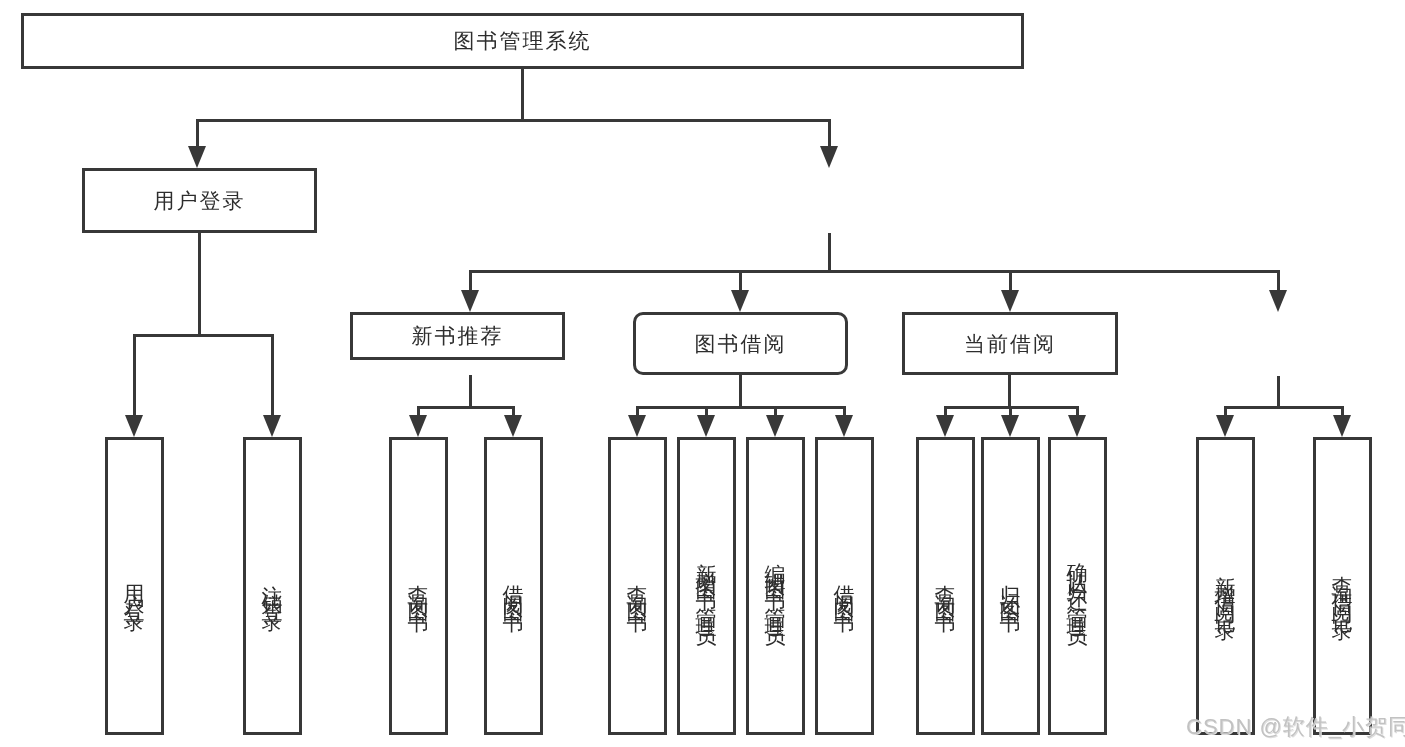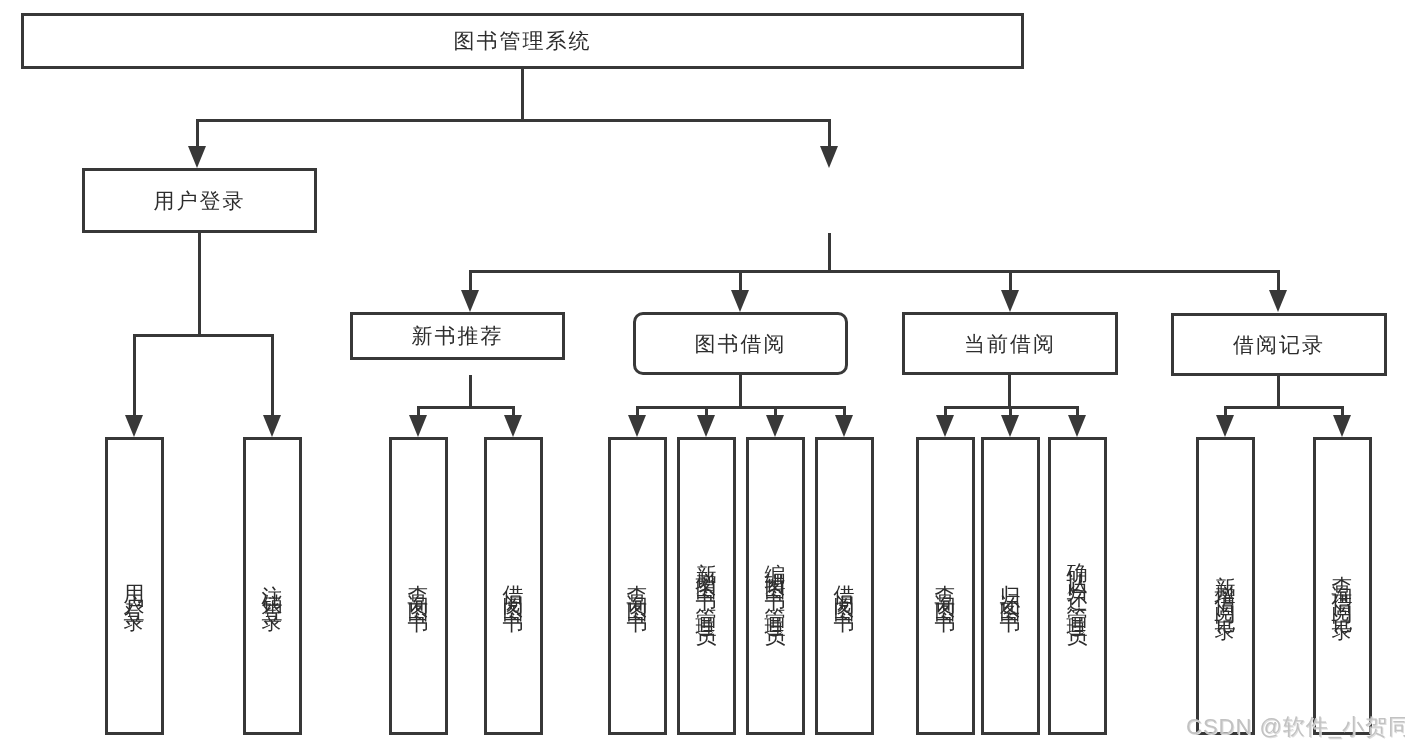--- a/index.html
+++ b/index.html
@@ -99,23 +99,20 @@
 
   <div class="box" style="left:350px; top:312px; width:215px; height:48px;">
     <span class="hlabel">新书推荐</span>
   </div>
   <div class="box" style="left:633px; top:312px; width:215px; height:63px;border-radius:10px;">
     <span class="hlabel">图书借阅</span>
   </div>
   <div class="box" style="left:902px; top:312px; width:216px; height:63px;">
     <span class="hlabel">当前借阅</span>
   </div>
-  <div class="box" style="left:1171px; top:313px; width:216px; height:63px;">
-    <span class="hlabel">借阅记录</span>
-  </div>
 
   <div class="vl" style="left:469px; top:375px; height:33px;"></div>
   <div class="hl" style="left:417px; top:406px; width:98px;"></div>
   <div class="drop" style="left:417px; top:406px; height:9px;"></div>
   <div class="drop" style="left:512px; top:406px; height:9px;"></div>
 
   <div class="vl" style="left:739px; top:375px; height:33px;"></div>
   <div class="hl" style="left:636px; top:406px; width:210px;"></div>
   <div class="drop" style="left:636px; top:406px; height:9px;"></div>
   <div class="drop" style="left:705px; top:406px; height:9px;"></div>

